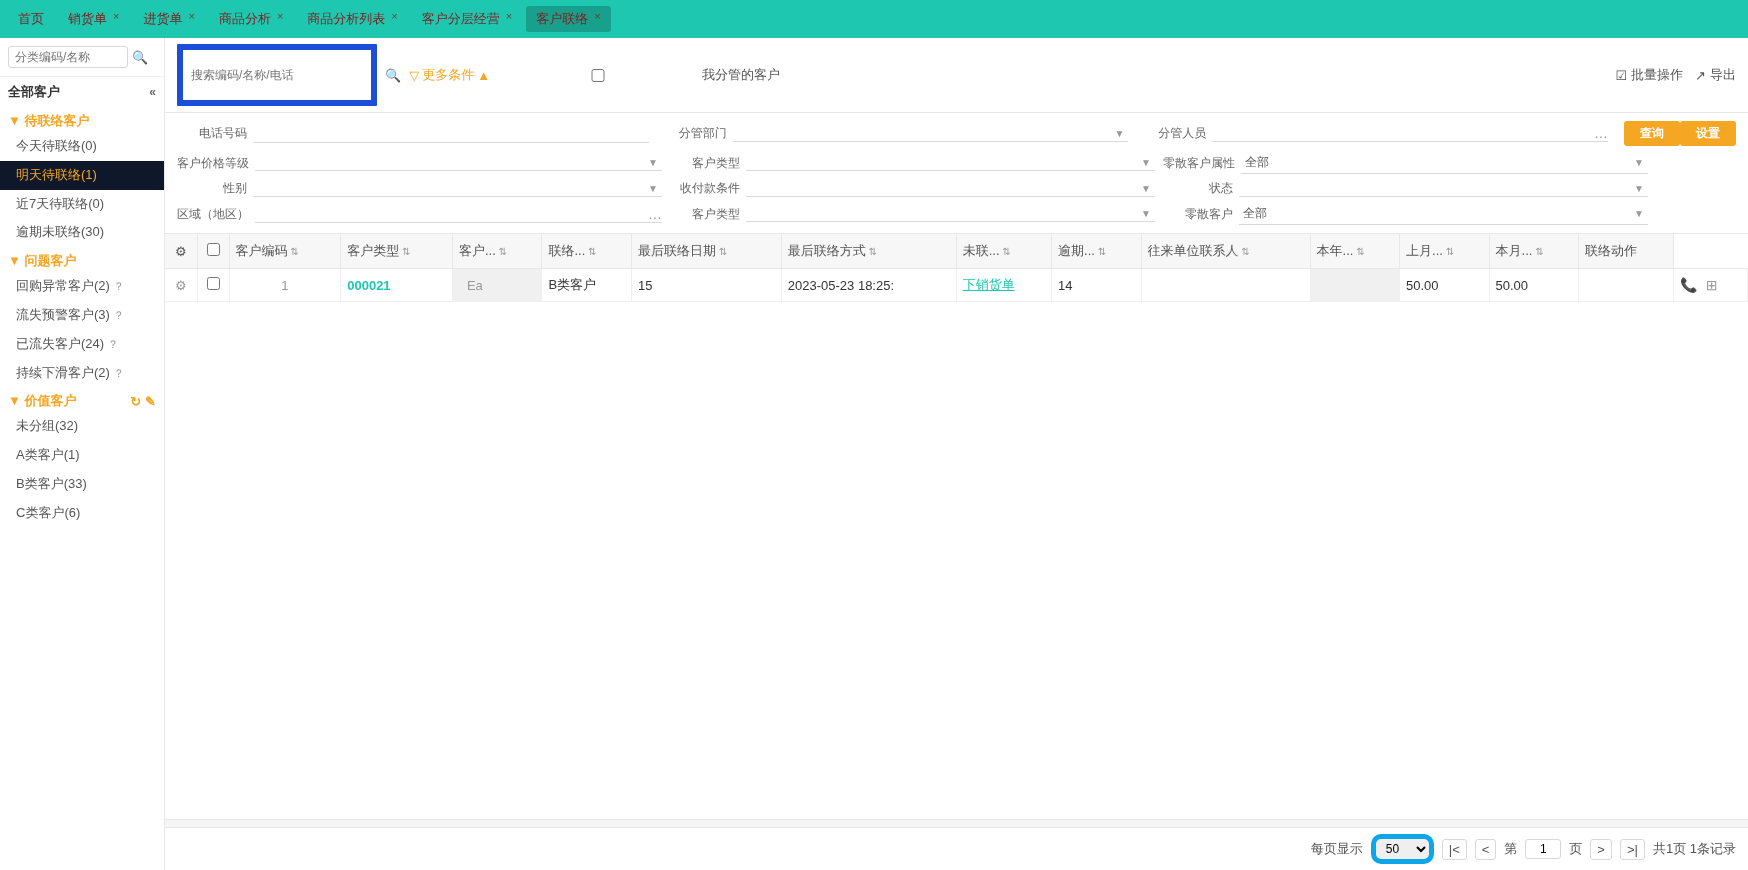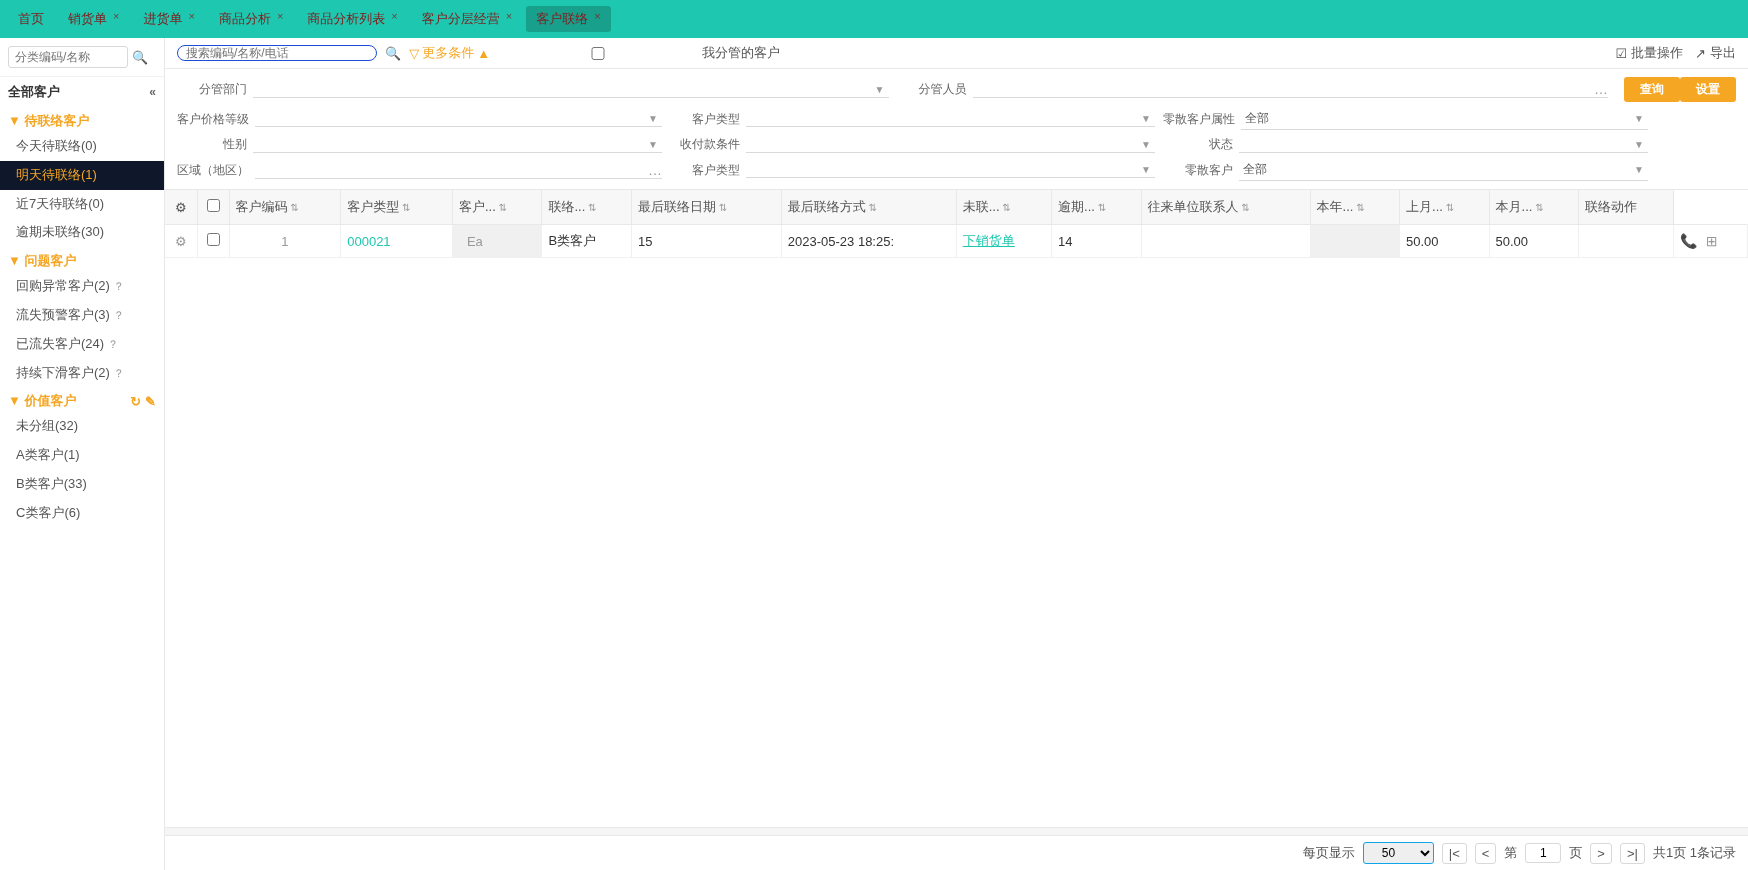--- a/index.html
+++ b/index.html
@@ -97,23 +97,23 @@
     
     .toolbar {
       background: #fff;
       padding: 6px 12px;
       border-bottom: 1px solid #e8e8e8;
       display: flex;
       align-items: center;
       gap: 8px;
     }
     .toolbar input {
-      border: 1px solid #1d4ed8;
-      border-radius: 9px;
-      padding: 0 8px;
+      border: 6px solid #1d4ed8;
+      border-radius: 1px;
+      padding: 18px 8px;
       width: 200px;
       outline: none;
       font-size: 12px;
     }
     .toolbar-search-btn {
       color: #1ec8b0;
       cursor: pointer;
     }
     .filter-btn {
       color: #f5a623;
@@ -251,23 +251,23 @@
       border-top: 1px solid #e8e8e8;
       padding: 6px 12px;
       display: flex;
       align-items: center;
       justify-content: flex-end;
       gap: 8px;
       font-size: 12px;
       color: #555;
     }
     .page-size-select {
-      border: 1px solid #0ea5e9;
-      border-radius: 3px;
-      padding: 2px 14px;
+      border: 5px solid #0ea5e9;
+      border-radius: 10px;
+      padding: 2px 6px;
       font-size: 12px;
       outline: none;
     }
     .page-btn {
       border: 1px solid #d9d9d9;
       background: #fff;
       padding: 2px 6px;
       border-radius: 3px;
       cursor: pointer;
       color: #555;
@@ -414,20 +414,24 @@
         <span class="export-btn">
           <span>↗</span>
           <span>导出</span>
         </span>
       </div>
     </div>
 
     <div class="filter-panel">
 
       <div class="filter-row">
+        <div class="filter-cell">
+          <span class="filter-label">电话号码</span>
+          <input class="filter-input" type="text" style="flex: 2 1 0%;">
+        </div>
         <div class="filter-cell">
           <span class="filter-label">分管部门</span>
           <div class="filter-select-wrapper" style="flex:2;">
             <span style="flex:1;font-size:12px;color:#999;"></span>
             <span class="caret">▼</span>
           </div>
         </div>
         <div class="filter-cell">
           <span class="filter-label">分管人员</span>
           <div class="filter-dotted" style="flex:2;">
@@ -536,21 +540,21 @@
             <th class="col-sort"><span>上月...</span></th>
             <th class="col-sort"><span>本月...</span></th>
             <th><span>联络动作</span></th>
           </tr>
         </thead>
         <tbody id="table-body">
         <tr>
     <td class="col-gear" style="text-align:center;color:#999;">⚙</td>
     <td class="col-check" style="text-align:center;"><input type="checkbox" style=""></td>
     <td style="text-align:center;color:#999;">1</td>
-    <td style="color:#1ec8b0;cursor:pointer;">000021</td>
+    <td style="color:#1ec8b0;cursor:pointer;font-weight:bold;">000021</td>
     <td style="color:#999;background:#f0f0f0;padding:2px 14px;">Ea</td>
     <td>B类客户</td>
     <td>15</td>
     <td>2023-05-23 18:25:</td>
     <td><span class="link-text">下销货单</span></td>
     <td>14</td>
     <td></td>
     <td style="color:#999;background:#f0f0f0;padding:2px 6px;"></td>
     <td>50.00</td>
     <td>50.00</td>

